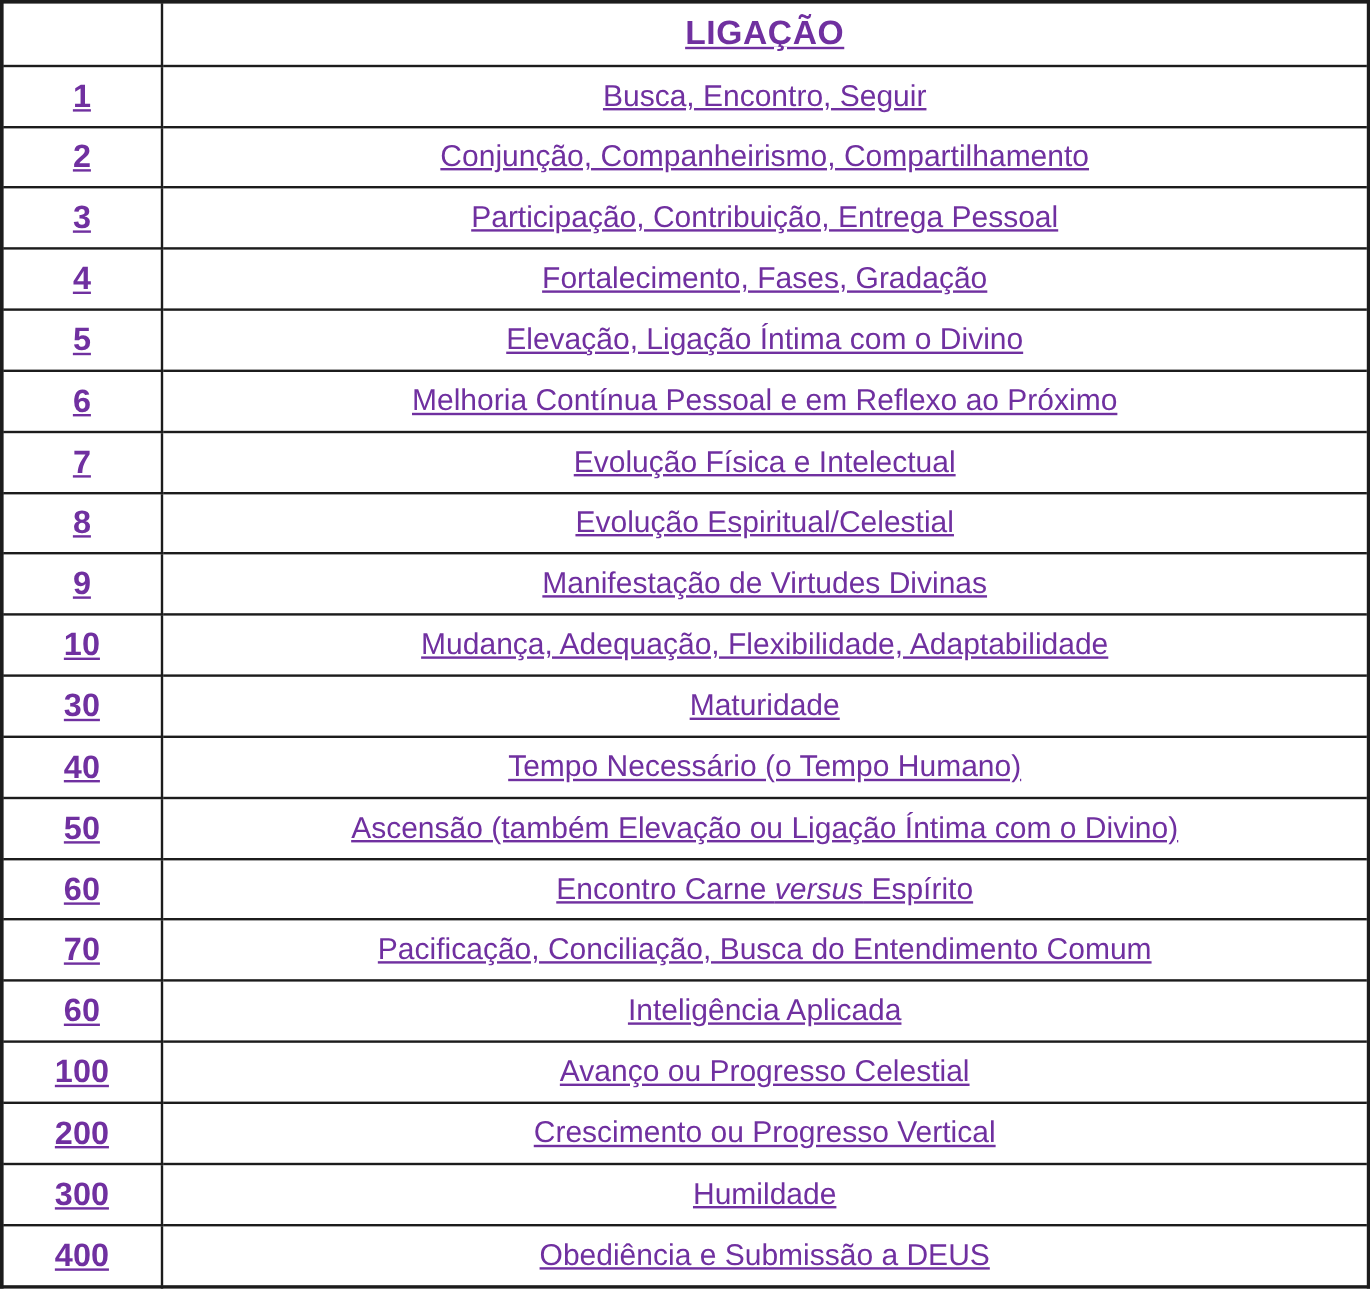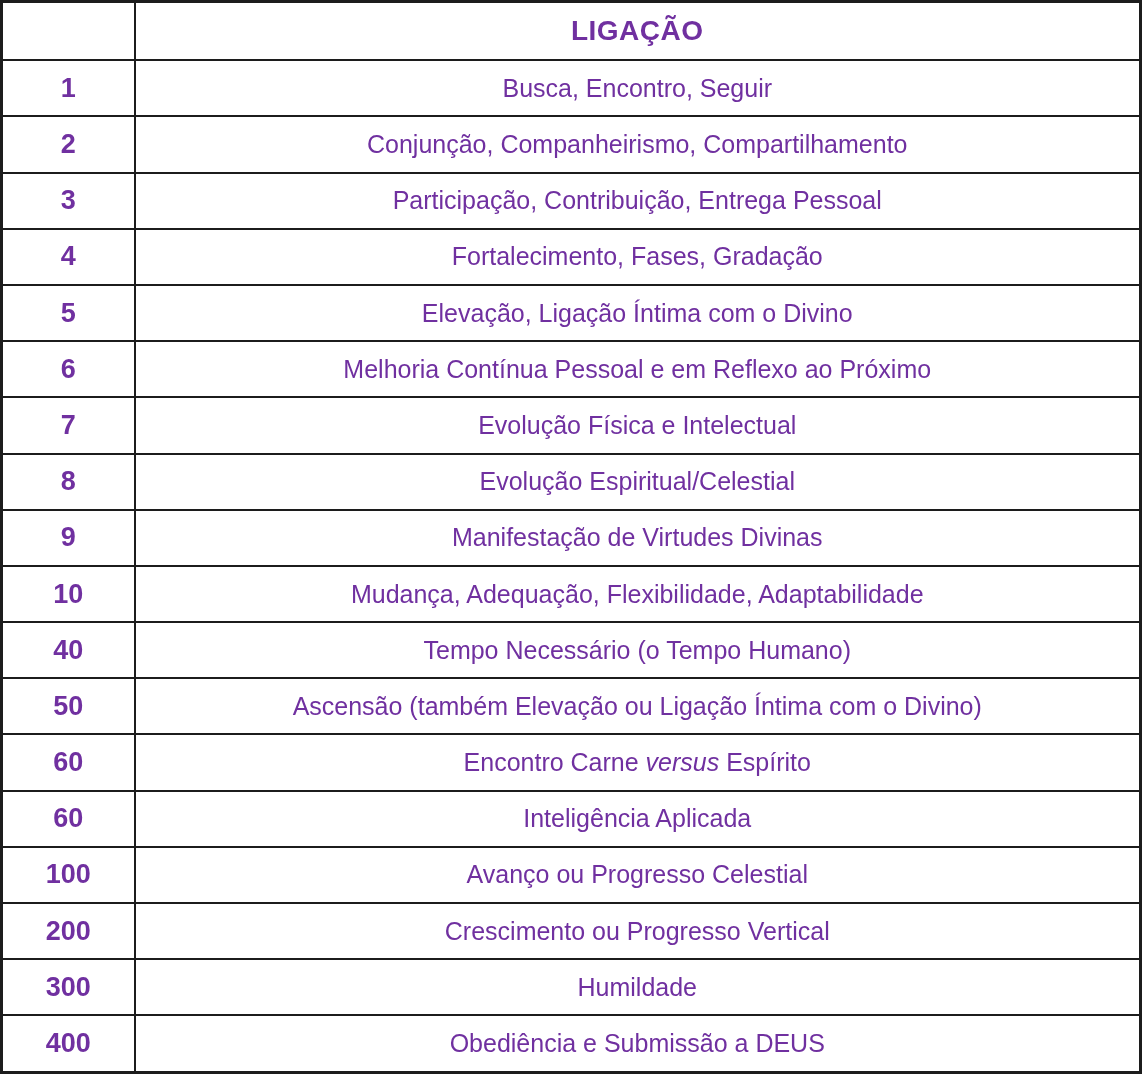--- a/index.html
+++ b/index.html
@@ -19,20 +19,21 @@
     border: 3px solid #1c1c1c;
   }
   table.ligacao td {
     border: 2px solid #1c1c1c;
     padding: 0 8px;
     text-align: center;
     vertical-align: middle;
     color: #7030A0;
     overflow: hidden;
     white-space: nowrap;
+    text-decoration: underline;
   }
   col.num-col { width: 133px; }
   td.num-cell {
     font-weight: 700;
     font-size: 27px;
   }
   td.text-cell {
     font-weight: 500;
     font-size: 25px;
   }
@@ -90,30 +91,38 @@
       </tr>
       <tr>
         <td class="num-cell">9</td>
         <td class="text-cell"><span>Manifestação de Virtudes Divinas</span></td>
       </tr>
       <tr>
         <td class="num-cell">10</td>
         <td class="text-cell"><span>Mudança, Adequação, Flexibilidade, Adaptabilidade</span></td>
       </tr>
       <tr>
+        <td class="num-cell">30</td>
+        <td class="text-cell"><span>Maturidade</span></td>
+      </tr>
+      <tr>
         <td class="num-cell">40</td>
         <td class="text-cell"><span>Tempo Necessário (o Tempo Humano)</span></td>
       </tr>
       <tr>
         <td class="num-cell">50</td>
         <td class="text-cell"><span>Ascensão (também Elevação ou Ligação Íntima com o Divino)</span></td>
       </tr>
       <tr>
         <td class="num-cell">60</td>
         <td class="text-cell"><span>Encontro Carne </span><span class="italic">versus</span><span> Espírito</span></td>
+      </tr>
+      <tr>
+        <td class="num-cell">70</td>
+        <td class="text-cell"><span>Pacificação, Conciliação, Busca do Entendimento Comum</span></td>
       </tr>
       <tr>
         <td class="num-cell">60</td>
         <td class="text-cell"><span>Inteligência Aplicada</span></td>
       </tr>
       <tr>
         <td class="num-cell">100</td>
         <td class="text-cell"><span>Avanço ou Progresso Celestial</span></td>
       </tr>
       <tr>

